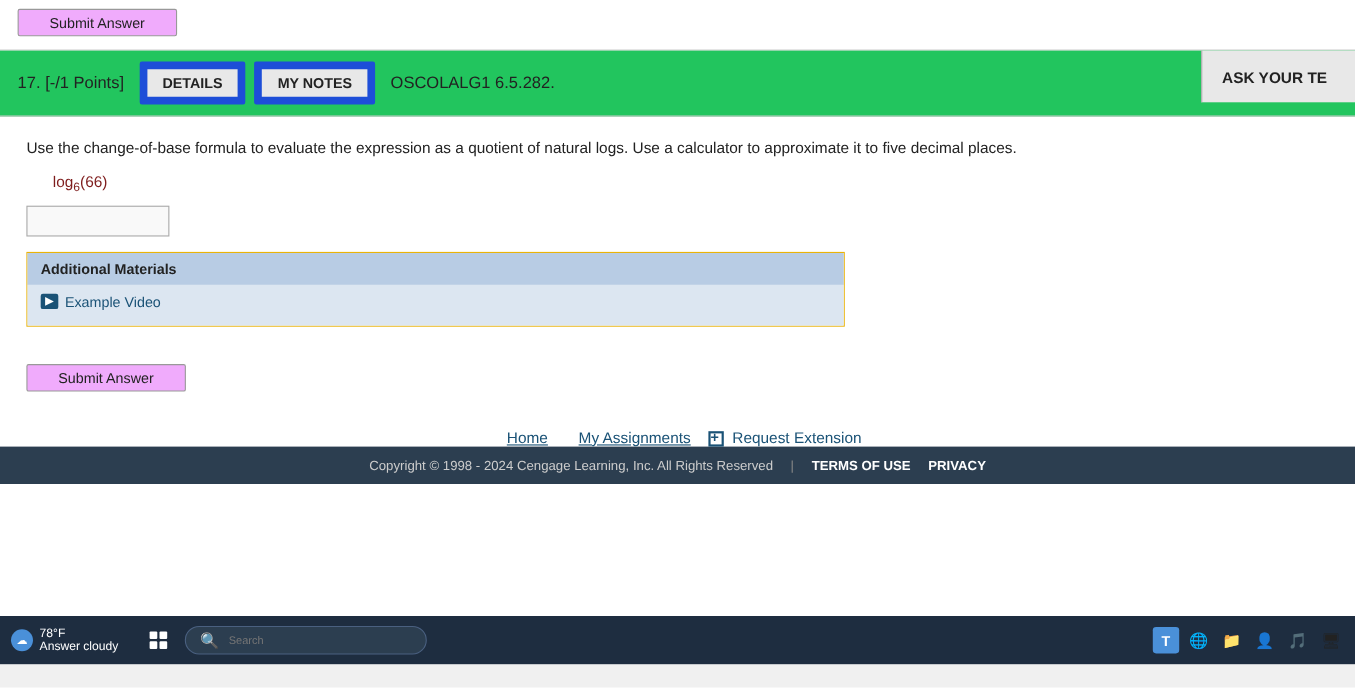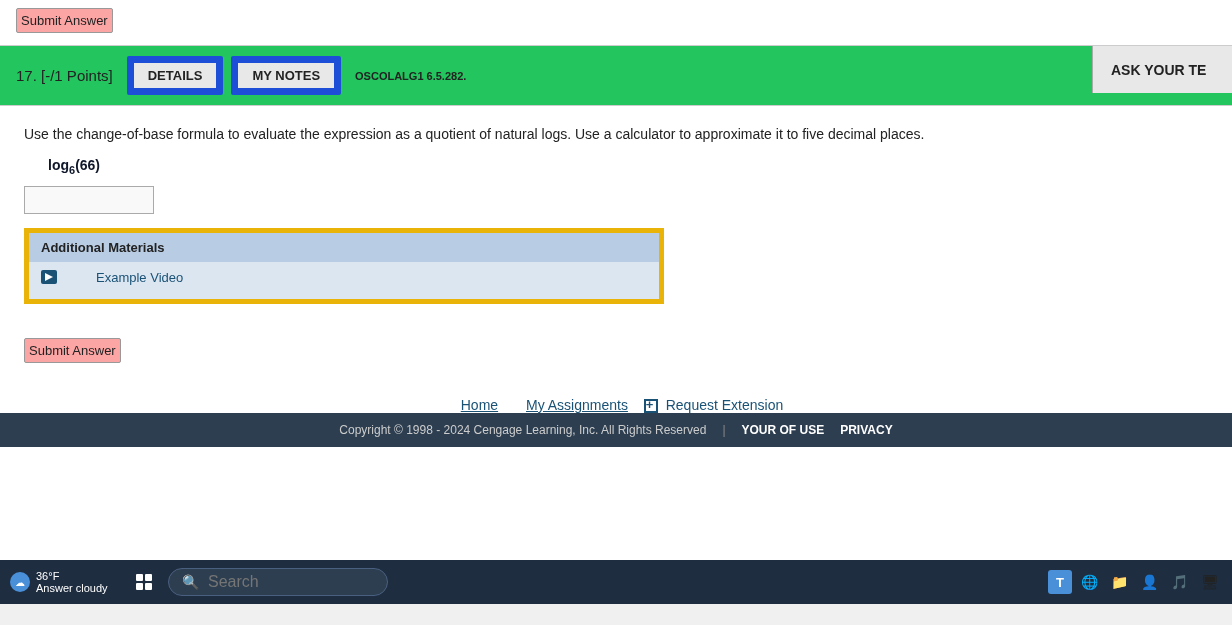--- a/index.html
+++ b/index.html
@@ -18,22 +18,22 @@
 
     
     .top-submit-area {
       padding: 8px 16px 12px 16px;
       background: #fff;
       border-bottom: 1px solid #ccc;
     }
 
     .submit-btn {
       border: 1px solid #999;
-      background: #fca5a5;
-      padding: 4px 4px;
+      background: #f0abfc;
+      padding: 4px 28px;
       font-size: 13px;
       cursor: pointer;
       border-radius: 2px;
       color: #222;
     }
 
     
     .question-header {
       display: flex;
       align-items: center;
@@ -56,22 +56,22 @@
       padding: 5px 14px;
       font-size: 13px;
       cursor: pointer;
       border-radius: 2px;
       margin-right: 8px;
       font-weight: bold;
       color: #222;
     }
 
     .question-code {
-      font-size: 11px;
-      font-weight: bold;
+      font-size: 15px;
+      font-weight: normal;
       margin-left: 6px;
     }
 
     .ask-teacher-btn {
       position: absolute;
       right: 0;
       top: 0;
       bottom: 12px;
       background: #e8e8e8;
       border: 1px solid #aaa;
@@ -97,44 +97,43 @@
     .question-instruction {
       font-size: 14px;
       line-height: 1.5;
       margin-bottom: 12px;
       color: #222;
     }
 
     .math-expression {
       font-size: 14px;
       margin: 8px 0 10px 24px;
-      color: #0f172a;
-      font-weight: bold;
+      color: #7f1d1d;
     }
 
     .math-sub {
       font-size: 11px;
       vertical-align: sub;
     }
 
     .answer-input {
       display: block;
       width: 130px;
       height: 28px;
       border: 1px solid #aaa;
       background: #f9f9f9;
       margin: 6px 0 14px 0;
       padding: 2px 6px;
       font-size: 13px;
     }
 
     
     .additional-materials {
-      border: 5px solid #eab308;
-      width: 640px;
+      border: 1px solid #eab308;
+      width: 744px;
       margin: 10px 0;
     }
 
     .additional-materials-header {
       background: #b8cce4;
       padding: 7px 12px;
       font-weight: bold;
       font-size: 13px;
       color: #222;
     }
@@ -144,21 +143,20 @@
       padding: 8px 12px 14px 12px;
     }
 
     .example-video-link {
       display: flex;
       align-items: center;
       color: #1a5276;
       text-decoration: none;
       font-size: 13px;
       cursor: pointer;
-      gap: 33px;
     }
 
     .video-icon {
       display: inline-block;
       width: 16px;
       height: 14px;
       background: #1a5276;
       margin-right: 6px;
       position: relative;
       border-radius: 2px;
@@ -303,21 +301,21 @@
       align-items: center;
       padding: 4px 14px;
       gap: 8px;
       flex: 0 0 220px;
     }
 
     .taskbar-search input {
       background: transparent;
       border: none;
       color: #ccc;
-      font-size: 16px;
+      font-size: 10px;
       outline: none;
       width: 160px;
     }
 
     .search-icon-tb {
       color: #ccc;
       font-size: 14px;
     }
 
     .taskbar-right {
@@ -399,31 +397,31 @@
     <a>My Assignments</a>
     <span class="request-ext">
       <span class="ext-icon"></span>
       <span>Request Extension</span>
     </span>
   </div>
 
   <div class="copyright-bar">
     <span>Copyright © 1998 - 2024 Cengage Learning, Inc. All Rights Reserved</span>
     <span class="copyright-divider">|</span>
-    <a>YOUR OF USE</a>
+    <a>TERMS OF USE</a>
     <a>PRIVACY</a>
   </div>
 
 </div>
 
 <div class="taskbar">
   <div class="taskbar-weather">
     <div class="weather-icon">☁</div>
     <div>
-      <div>36°F</div>
+      <div>78°F</div>
       <div>Answer cloudy</div>
     </div>
   </div>
 
   <div class="taskbar-start">
     <div class="win-grid">
       <div class="win-cell"></div>
       <div class="win-cell"></div>
       <div class="win-cell"></div>
       <div class="win-cell"></div>

